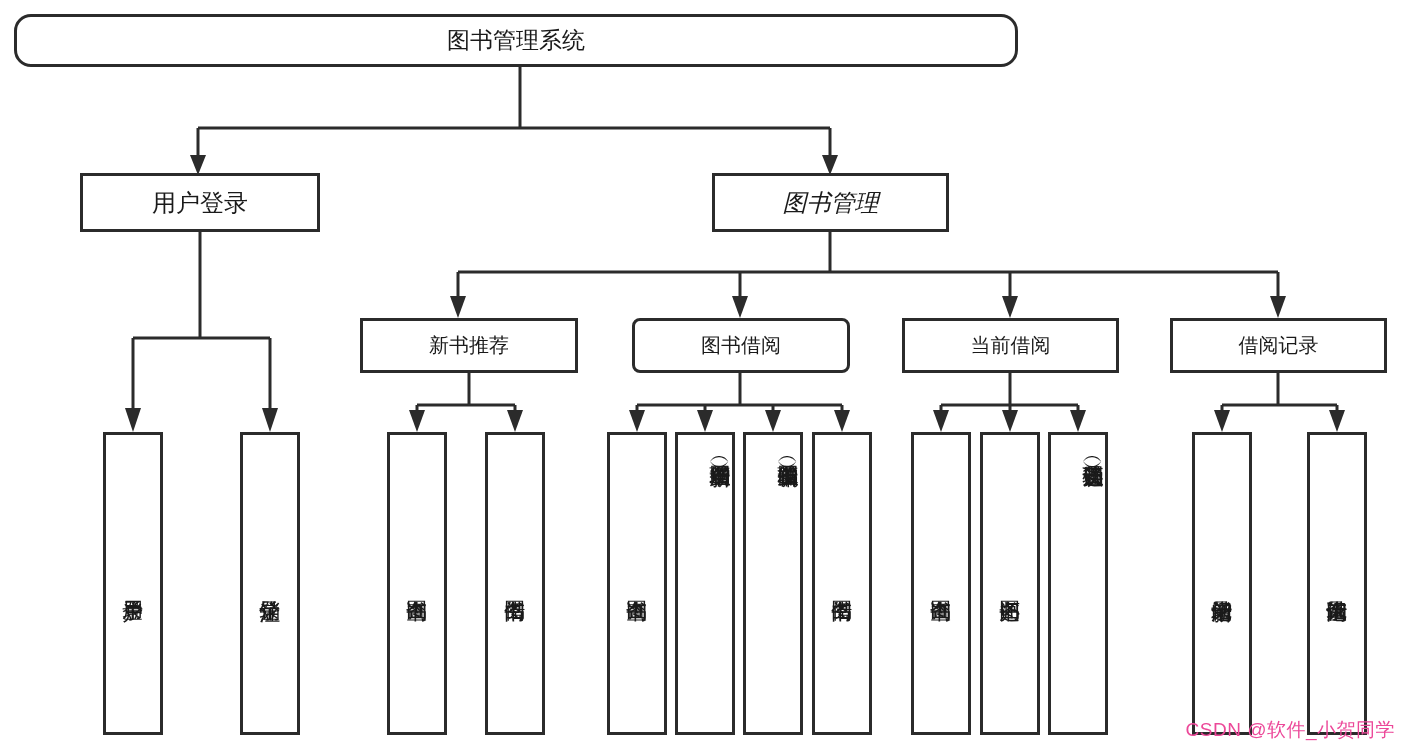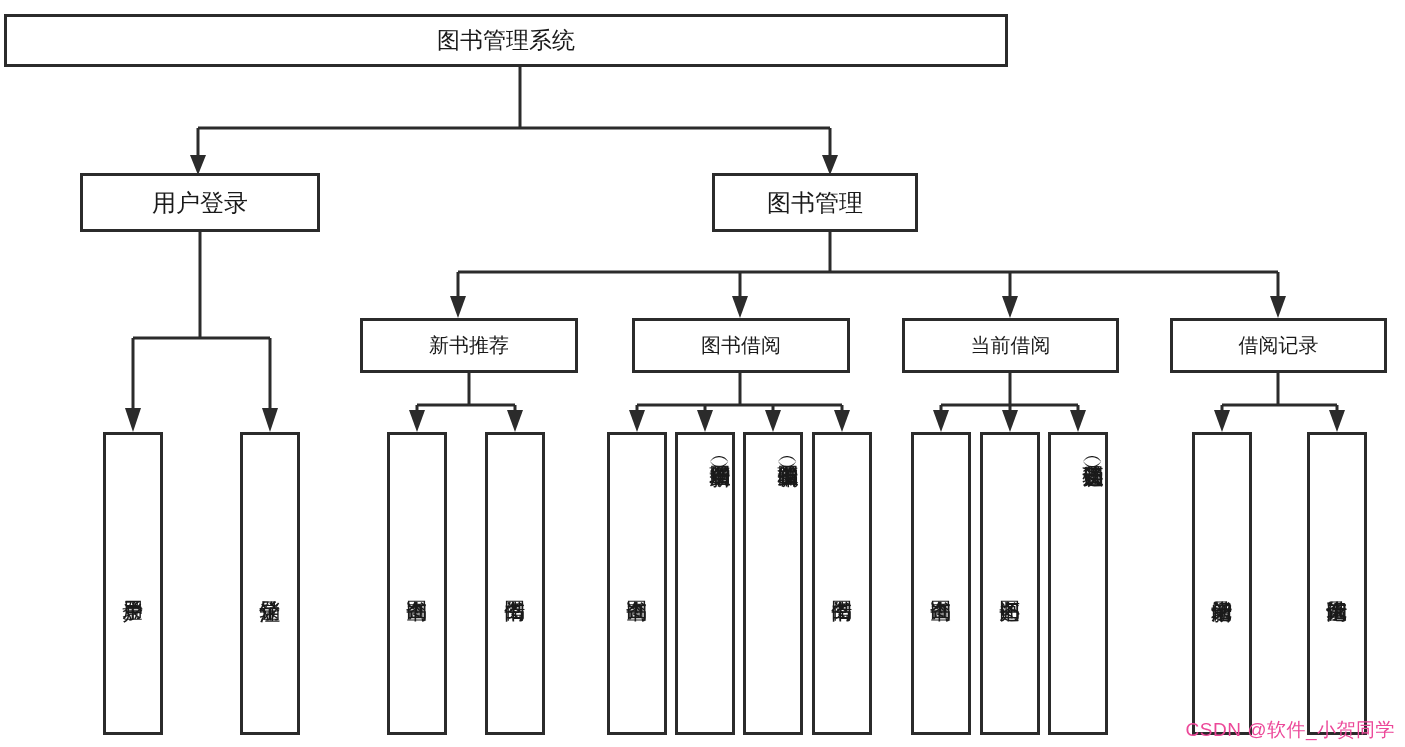--- a/index.html
+++ b/index.html
@@ -130,35 +130,35 @@
     <polygon points="1070,410 1086,410 1078,432"></polygon>
 
     <line x1="1278" y1="373" x2="1278" y2="405"></line>
     <line x1="1222" y1="405" x2="1337" y2="405"></line>
     <line x1="1222" y1="405" x2="1222" y2="412"></line>
     <polygon points="1214,410 1230,410 1222,432"></polygon>
     <line x1="1337" y1="405" x2="1337" y2="412"></line>
     <polygon points="1329,410 1345,410 1337,432"></polygon>
   </svg>
 
-  <div class="node root" style="left:4px;top:14px;width:1004px;height:53px;">
+  <div class="node root" style="left:14px;top:14px;width:1004px;height:53px;border-radius:17px;">
     <span>图书管理系统</span>
   </div>
 
   <div class="node tier2" style="left:80px;top:173px;width:240px;height:59px;">
     <span>用户登录</span>
   </div>
-  <div class="node tier2" style="left:712px;top:173px;width:206px;height:59px;">
+  <div class="node tier2" style="left:712px;top:173px;width:237px;height:59px;font-style:italic;">
     <span>图书管理</span>
   </div>
 
   <div class="node tier3" style="left:360px;top:318px;width:218px;height:55px;">
     <span>新书推荐</span>
   </div>
-  <div class="node tier3" style="left:632px;top:318px;width:218px;height:55px;">
+  <div class="node tier3" style="left:632px;top:318px;width:218px;height:55px;border-radius:8px;">
     <span>图书借阅</span>
   </div>
   <div class="node tier3" style="left:1170px;top:318px;width:217px;height:55px;">
     <span>借阅记录</span>
   </div>
   <div class="node tier3" style="left:902px;top:318px;width:217px;height:55px;">
     <span>当前借阅</span>
   </div>
 
   <div class="leaf center" style="left:103px;top:432px;width:60px;height:303px;">

